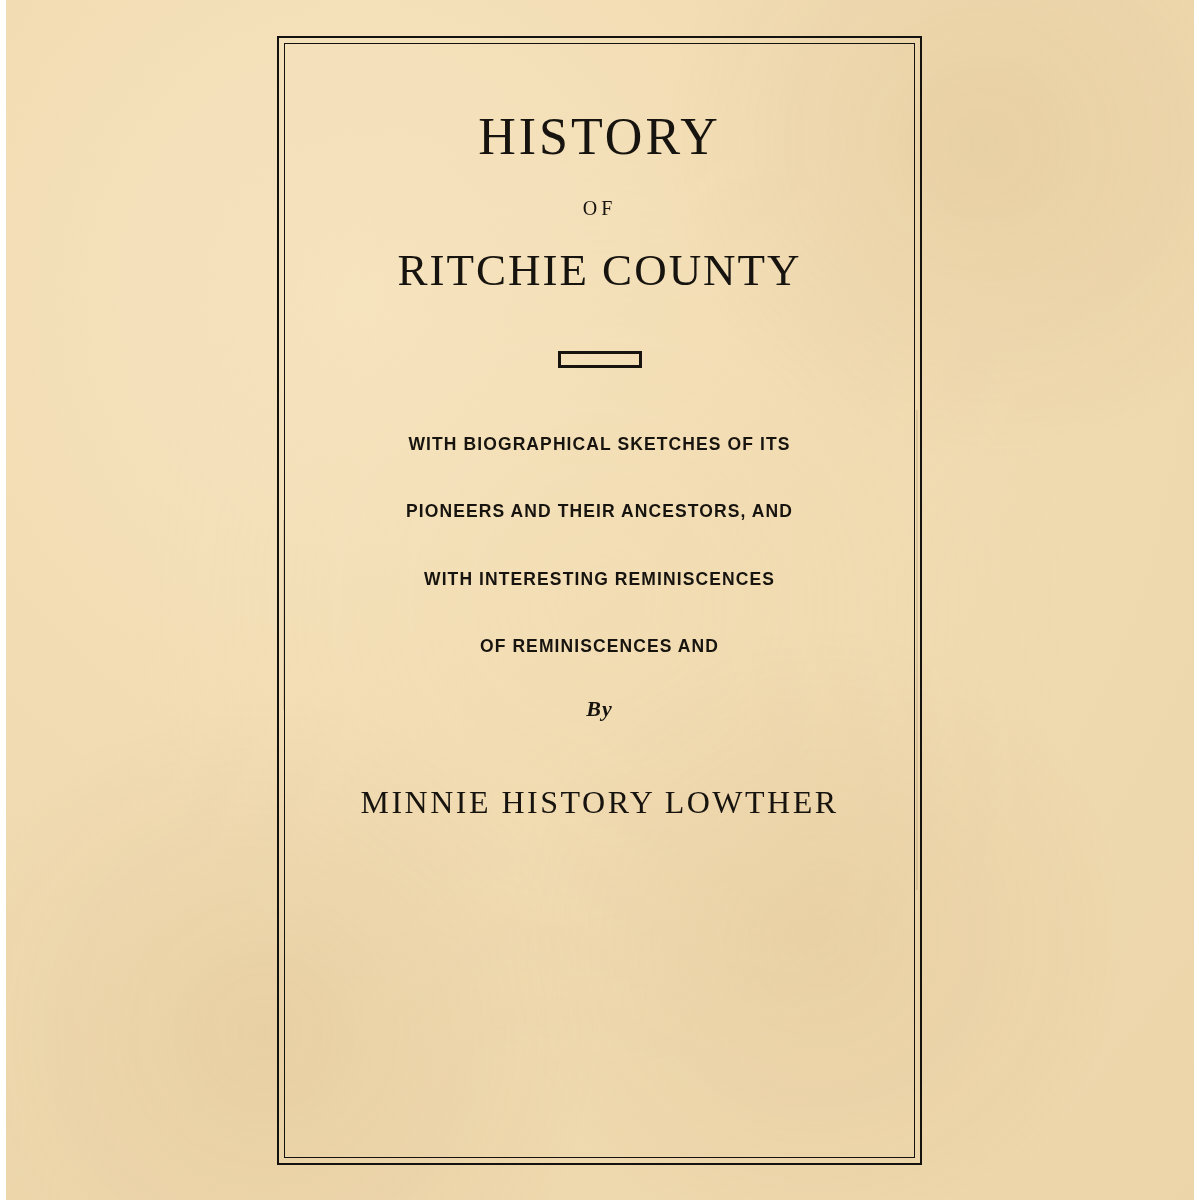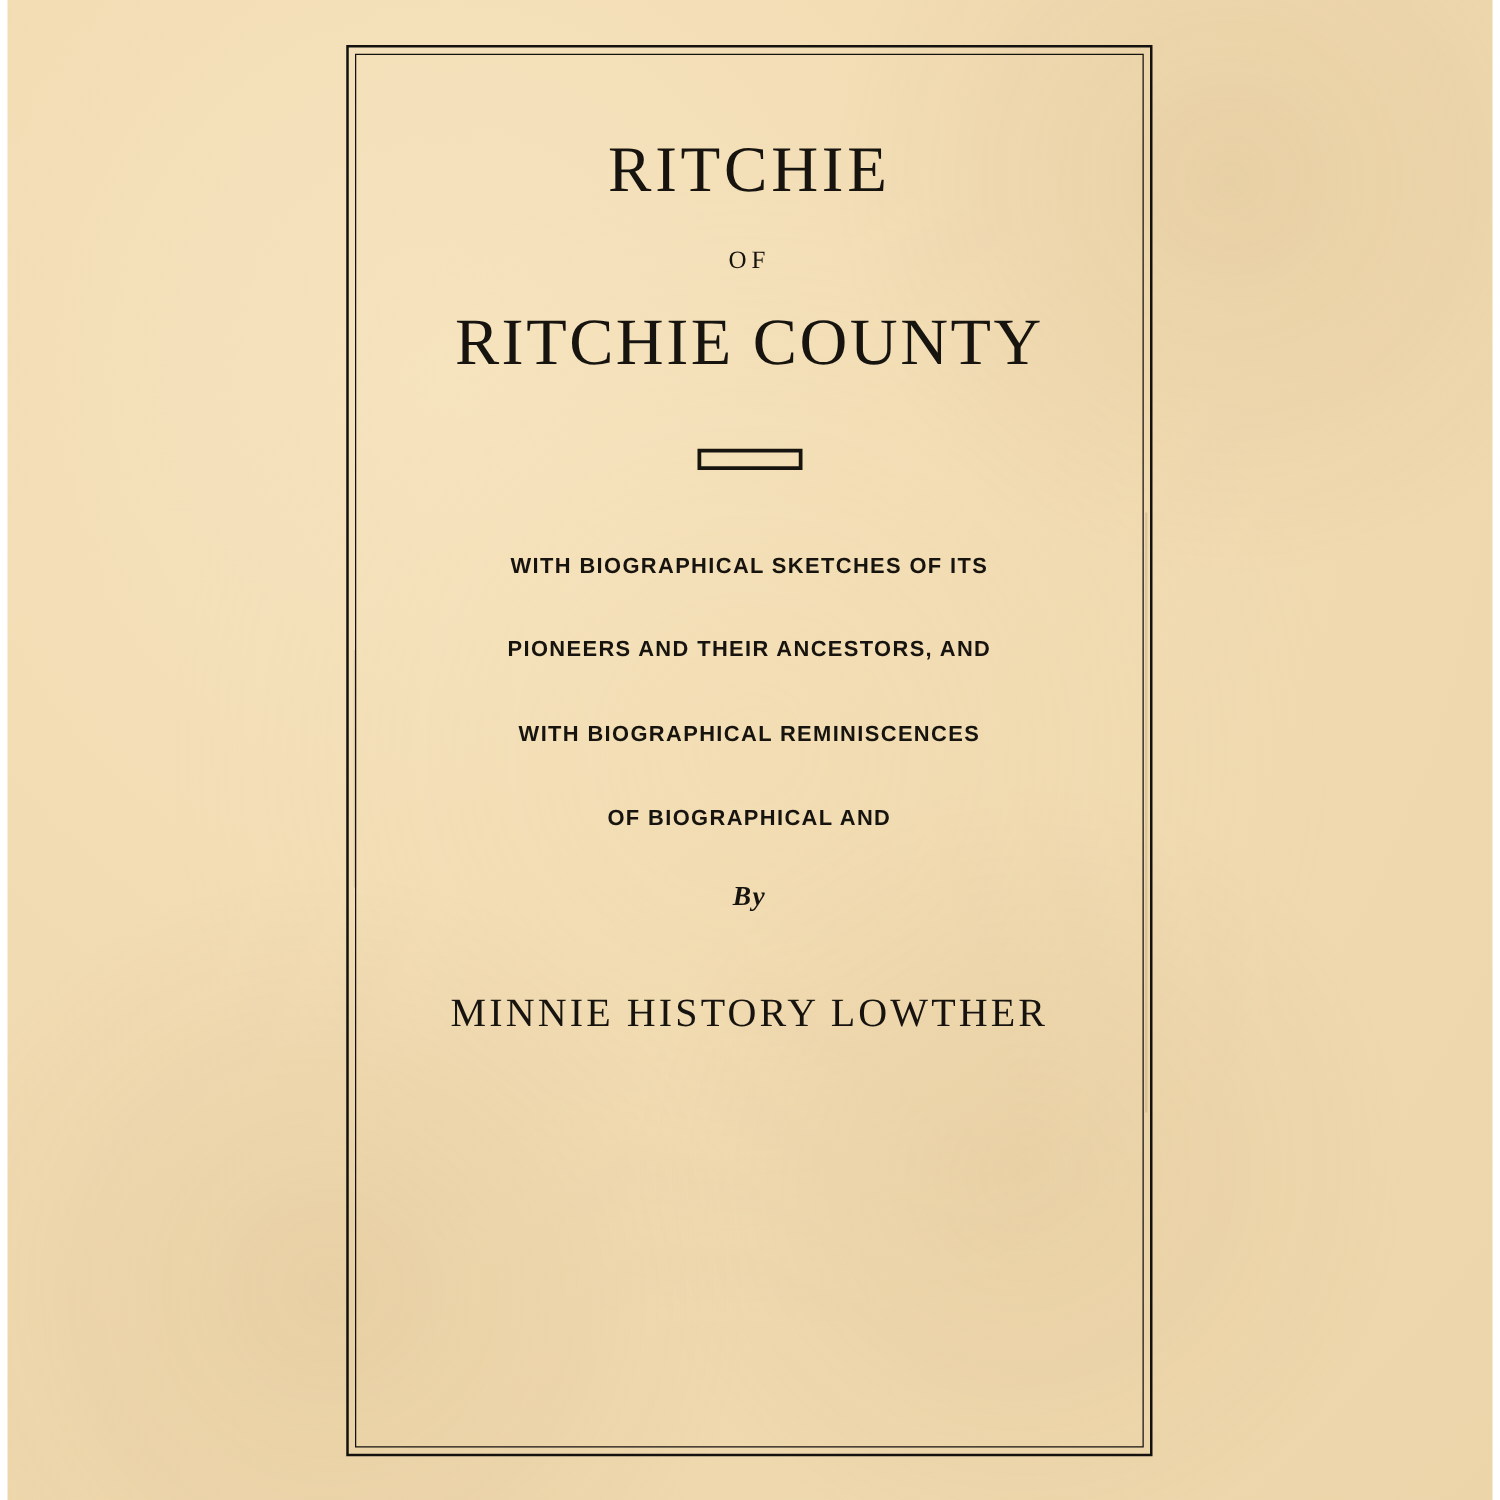--- a/index.html
+++ b/index.html
@@ -96,21 +96,21 @@
     font-family: "Liberation Serif", serif;
     font-size: 20px;
     letter-spacing: 4px;
     font-weight: 400;
     text-align: center;
   }
 
   .title-sub {
     margin-top: 28px;
     font-family: "Liberation Serif", serif;
-    font-size: 53px;
+    font-size: 45px;
     letter-spacing: 2px;
     font-weight: 400;
     line-height: 1;
   }
 
   
   .ornament {
     margin: 58px auto 0 auto;
     width: 84px;
     height: 17px;
@@ -169,33 +169,33 @@
   <div class="scan-edge right"></div>
 
   <div class="crease" style="left:283px; top:520px; width:2px; height:190px;"></div>
   <div class="crease" style="left:916px; top:410px; width:2px; height:480px;"></div>
 
   <div id="border-outer"></div>
   <div id="border-inner"></div>
 
   <div id="content">
 
-    <div class="title-main">RITCHIE</div>
+    <div class="title-main">HISTORY</div>
 
     <div class="title-of">OF</div>
 
     <div class="title-sub">RITCHIE COUNTY</div>
 
     <div class="ornament"></div>
 
     <div class="blurb">
       <span class="line">WITH  BIOGRAPHICAL  SKETCHES  OF  ITS</span>
       <span class="line">PIONEERS AND THEIR ANCESTORS, AND</span>
-      <span class="line">WITH BIOGRAPHICAL REMINISCENCES</span>
-      <span class="line">OF BIOGRAPHICAL AND</span>
+      <span class="line">WITH INTERESTING REMINISCENCES</span>
+      <span class="line">OF REMINISCENCES AND</span>
     </div>
 
     <div class="by">By</div>
 
     <div class="author">MINNIE  HISTORY  LOWTHER</div>
 
   </div>
 </div>
 
 </body></html>

